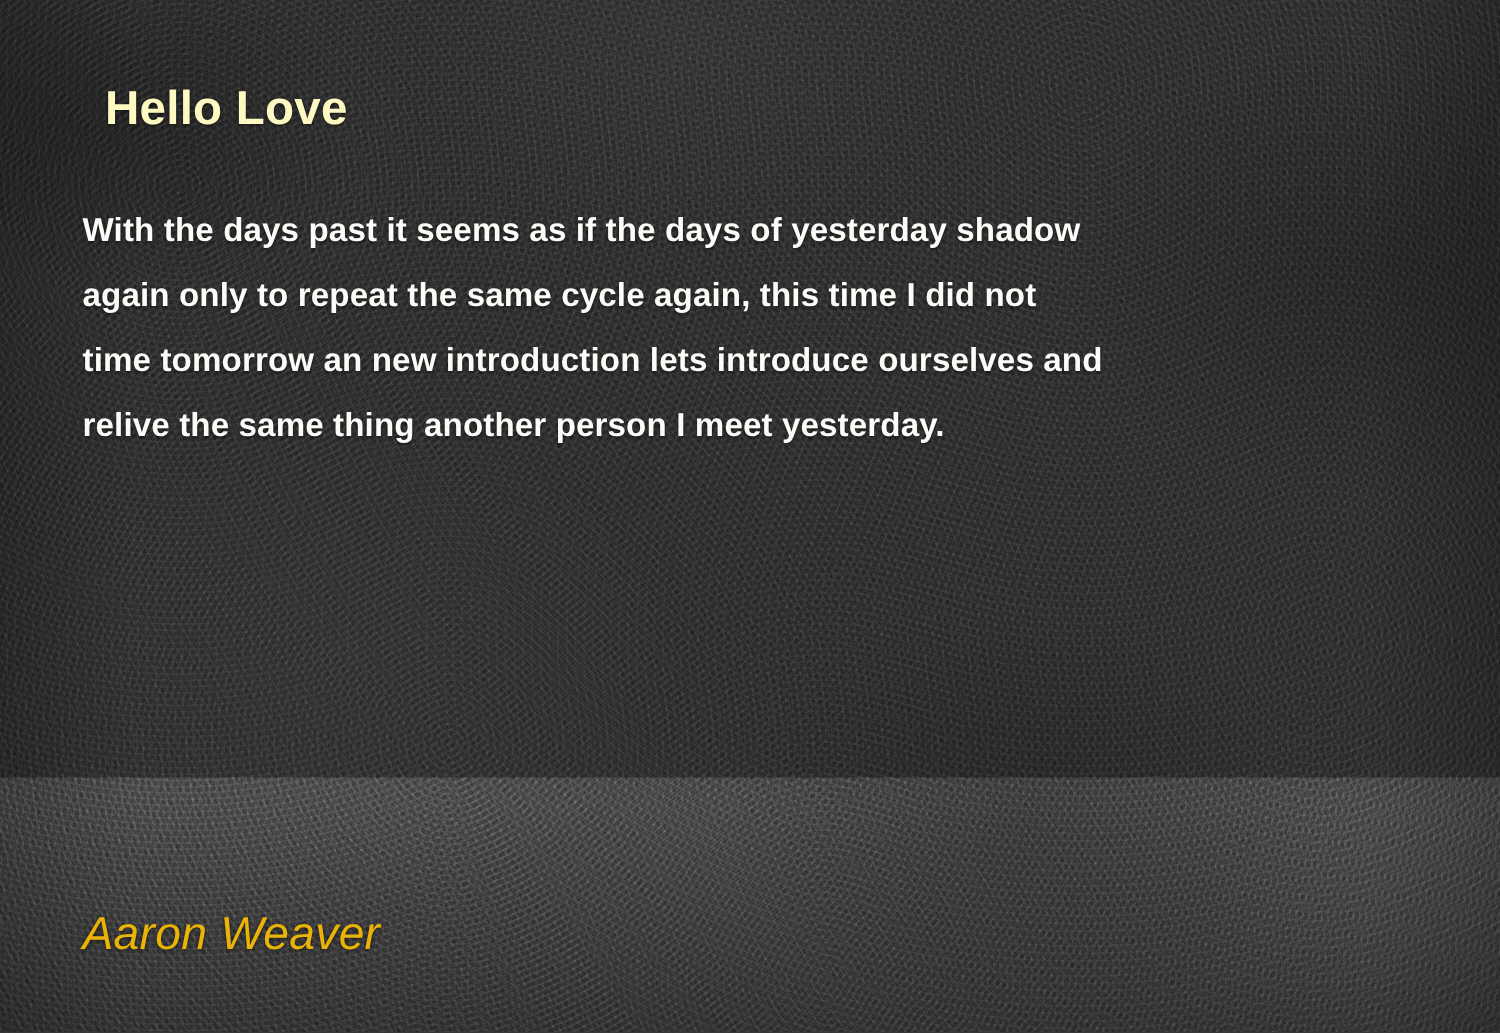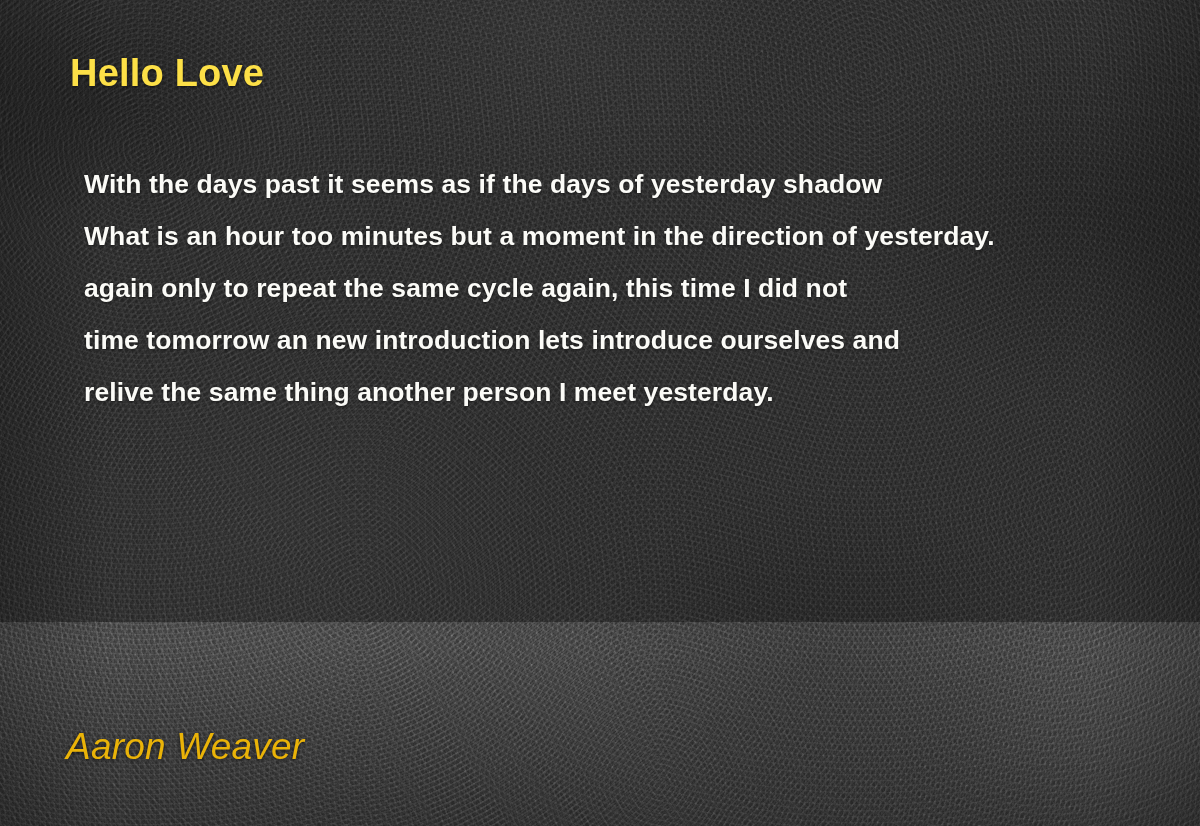--- a/index.html
+++ b/index.html
@@ -81,45 +81,44 @@
 
   .content {
     position: absolute;
     inset: 0;
   }
 
   .poem-title {
     position: absolute;
     left: 66px;
     top: 48px;
-    margin: 4px;
+    margin: 18px;
     font-size: 38px;
     font-weight: bold;
-    color: #fde047;
+    color: #fef9c3;
     letter-spacing: 0.2px;
     text-shadow: 0 1px 3px rgba(0,0,0,0.55);
     white-space: nowrap;
   }
 
   .poem-body {
     position: absolute;
     left: 66px;
     top: 158px;
     width: 1120px;
   }
 
   .poem-line {
     font-size: 26.5px;
     font-weight: bold;
     color: #fbfbf7;
     line-height: 52px;
     letter-spacing: 0.1px;
     white-space: nowrap;
     text-shadow: 0 1px 3px rgba(0,0,0,0.5);
-    margin-left: 18px;
   }
 
   .poem-author {
     position: absolute;
     left: 66px;
     top: 726px;
     margin: 0;
     font-size: 37px;
     font-weight: normal;
     font-style: italic;
@@ -139,21 +138,20 @@
   <div class="bg-vignette"></div>
 
   <div class="text-scrim"></div>
 
   <div class="content">
 
     <h1 class="poem-title">Hello Love</h1>
 
     <div class="poem-body">
       <div class="poem-line">With the days past it seems as if the days of yesterday shadow</div>
-      <div class="poem-line">What is an hour too minutes but a moment in the direction of yesterday.</div>
       <div class="poem-line">again only to repeat the same cycle again, this time I did not</div>
       <div class="poem-line">time tomorrow an new introduction lets introduce ourselves and</div>
       <div class="poem-line">relive the same thing another person I meet yesterday.</div>
     </div>
 
     <p class="poem-author">Aaron Weaver</p>
 
   </div>
 </div>
 

